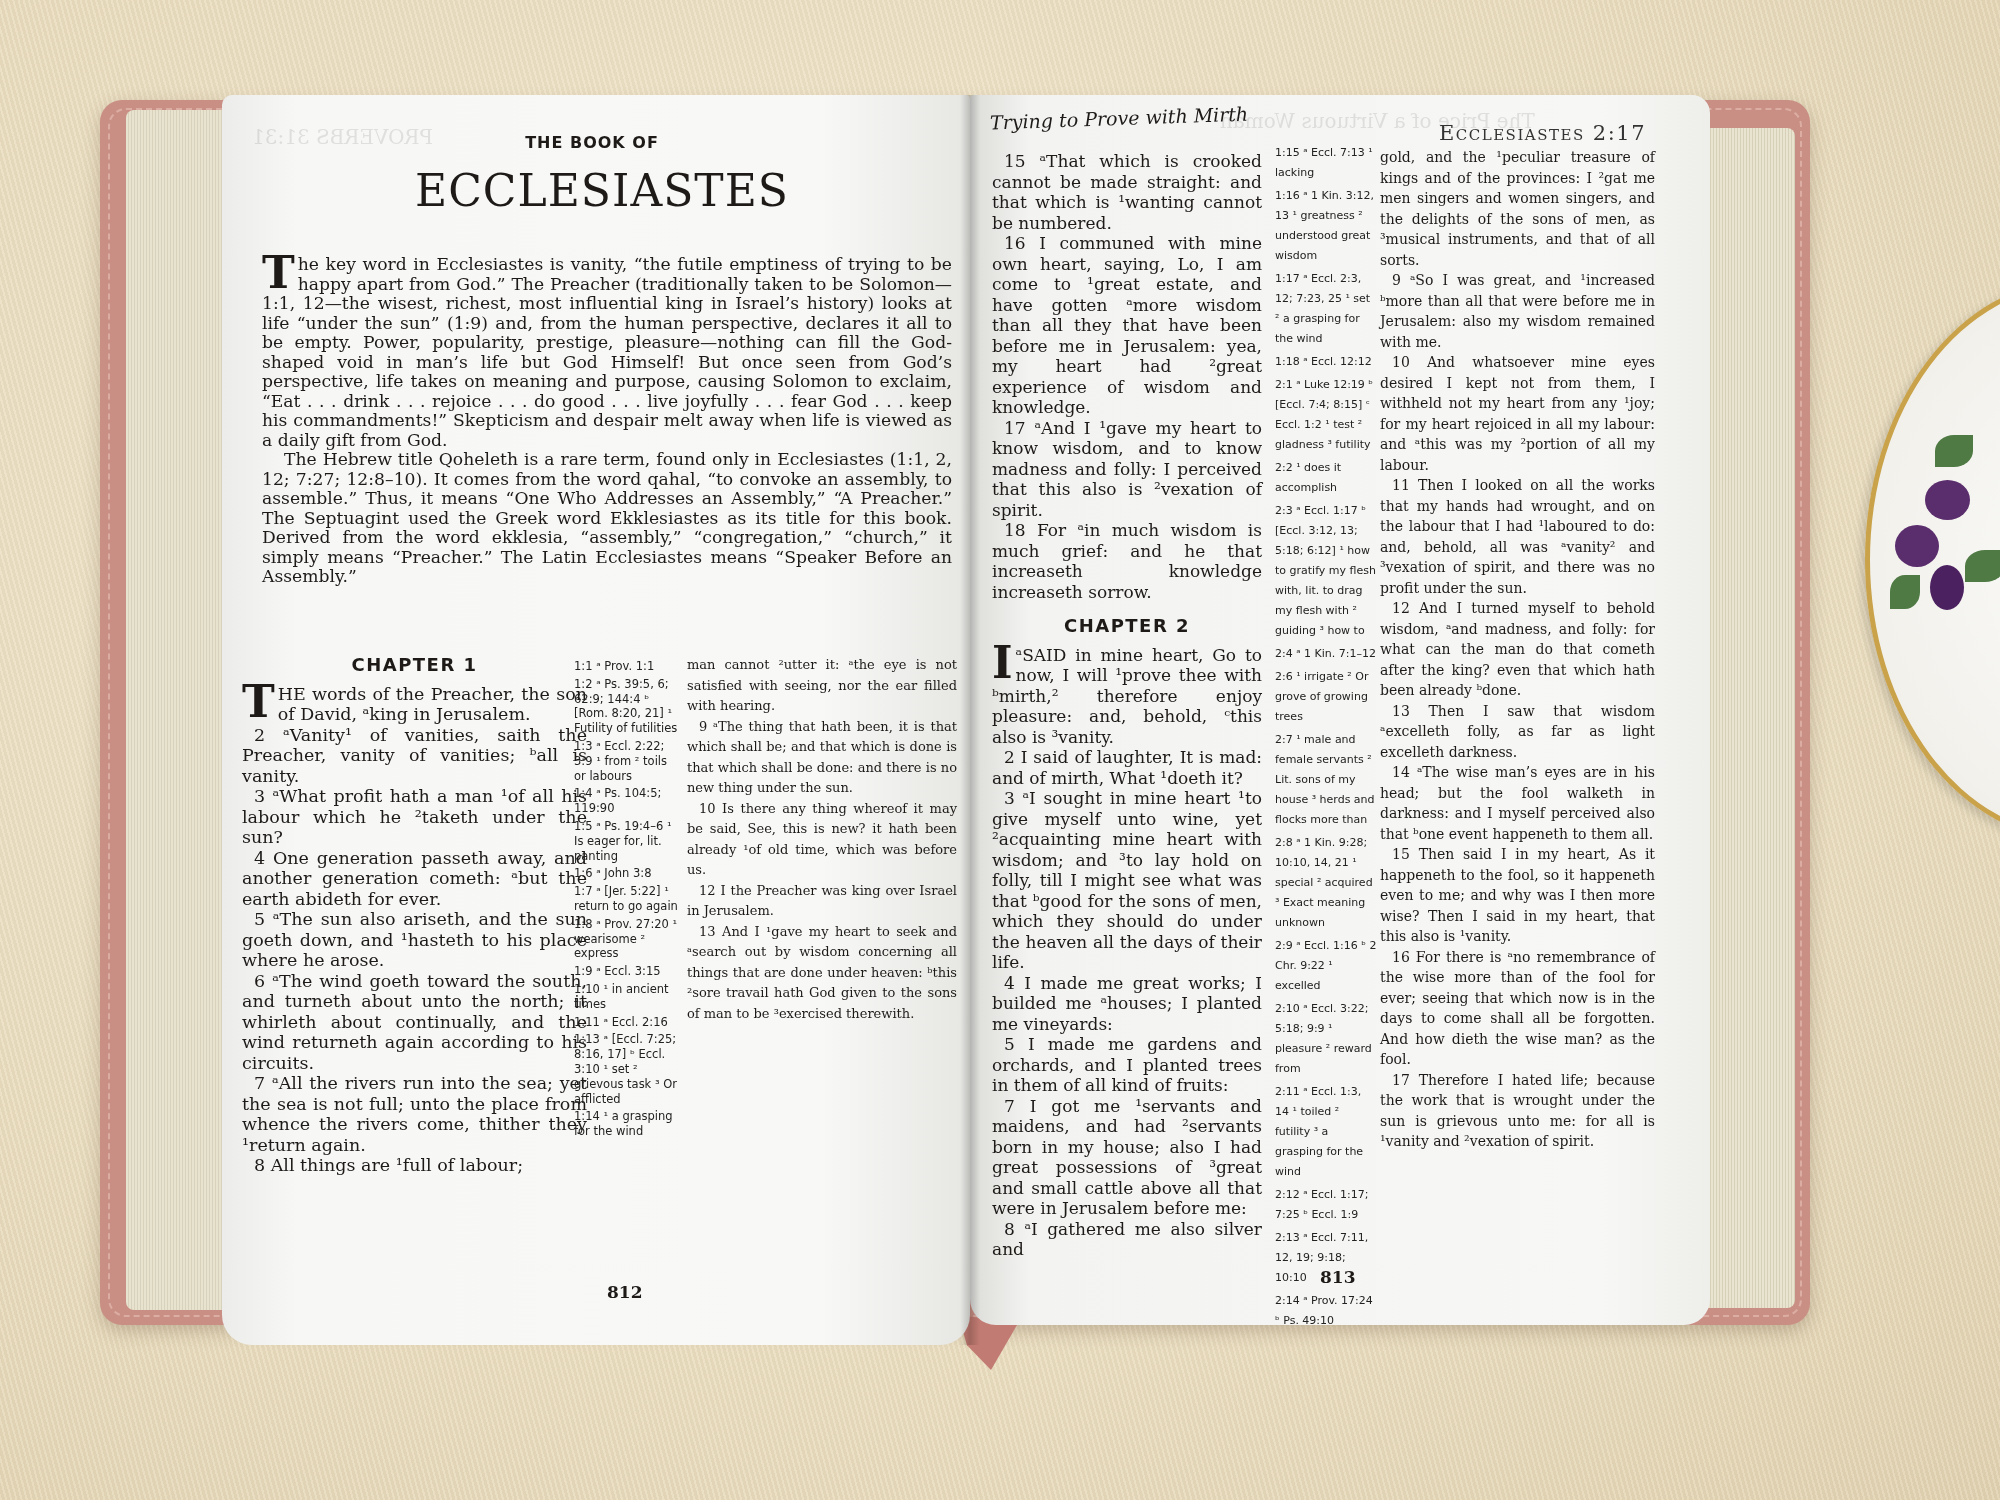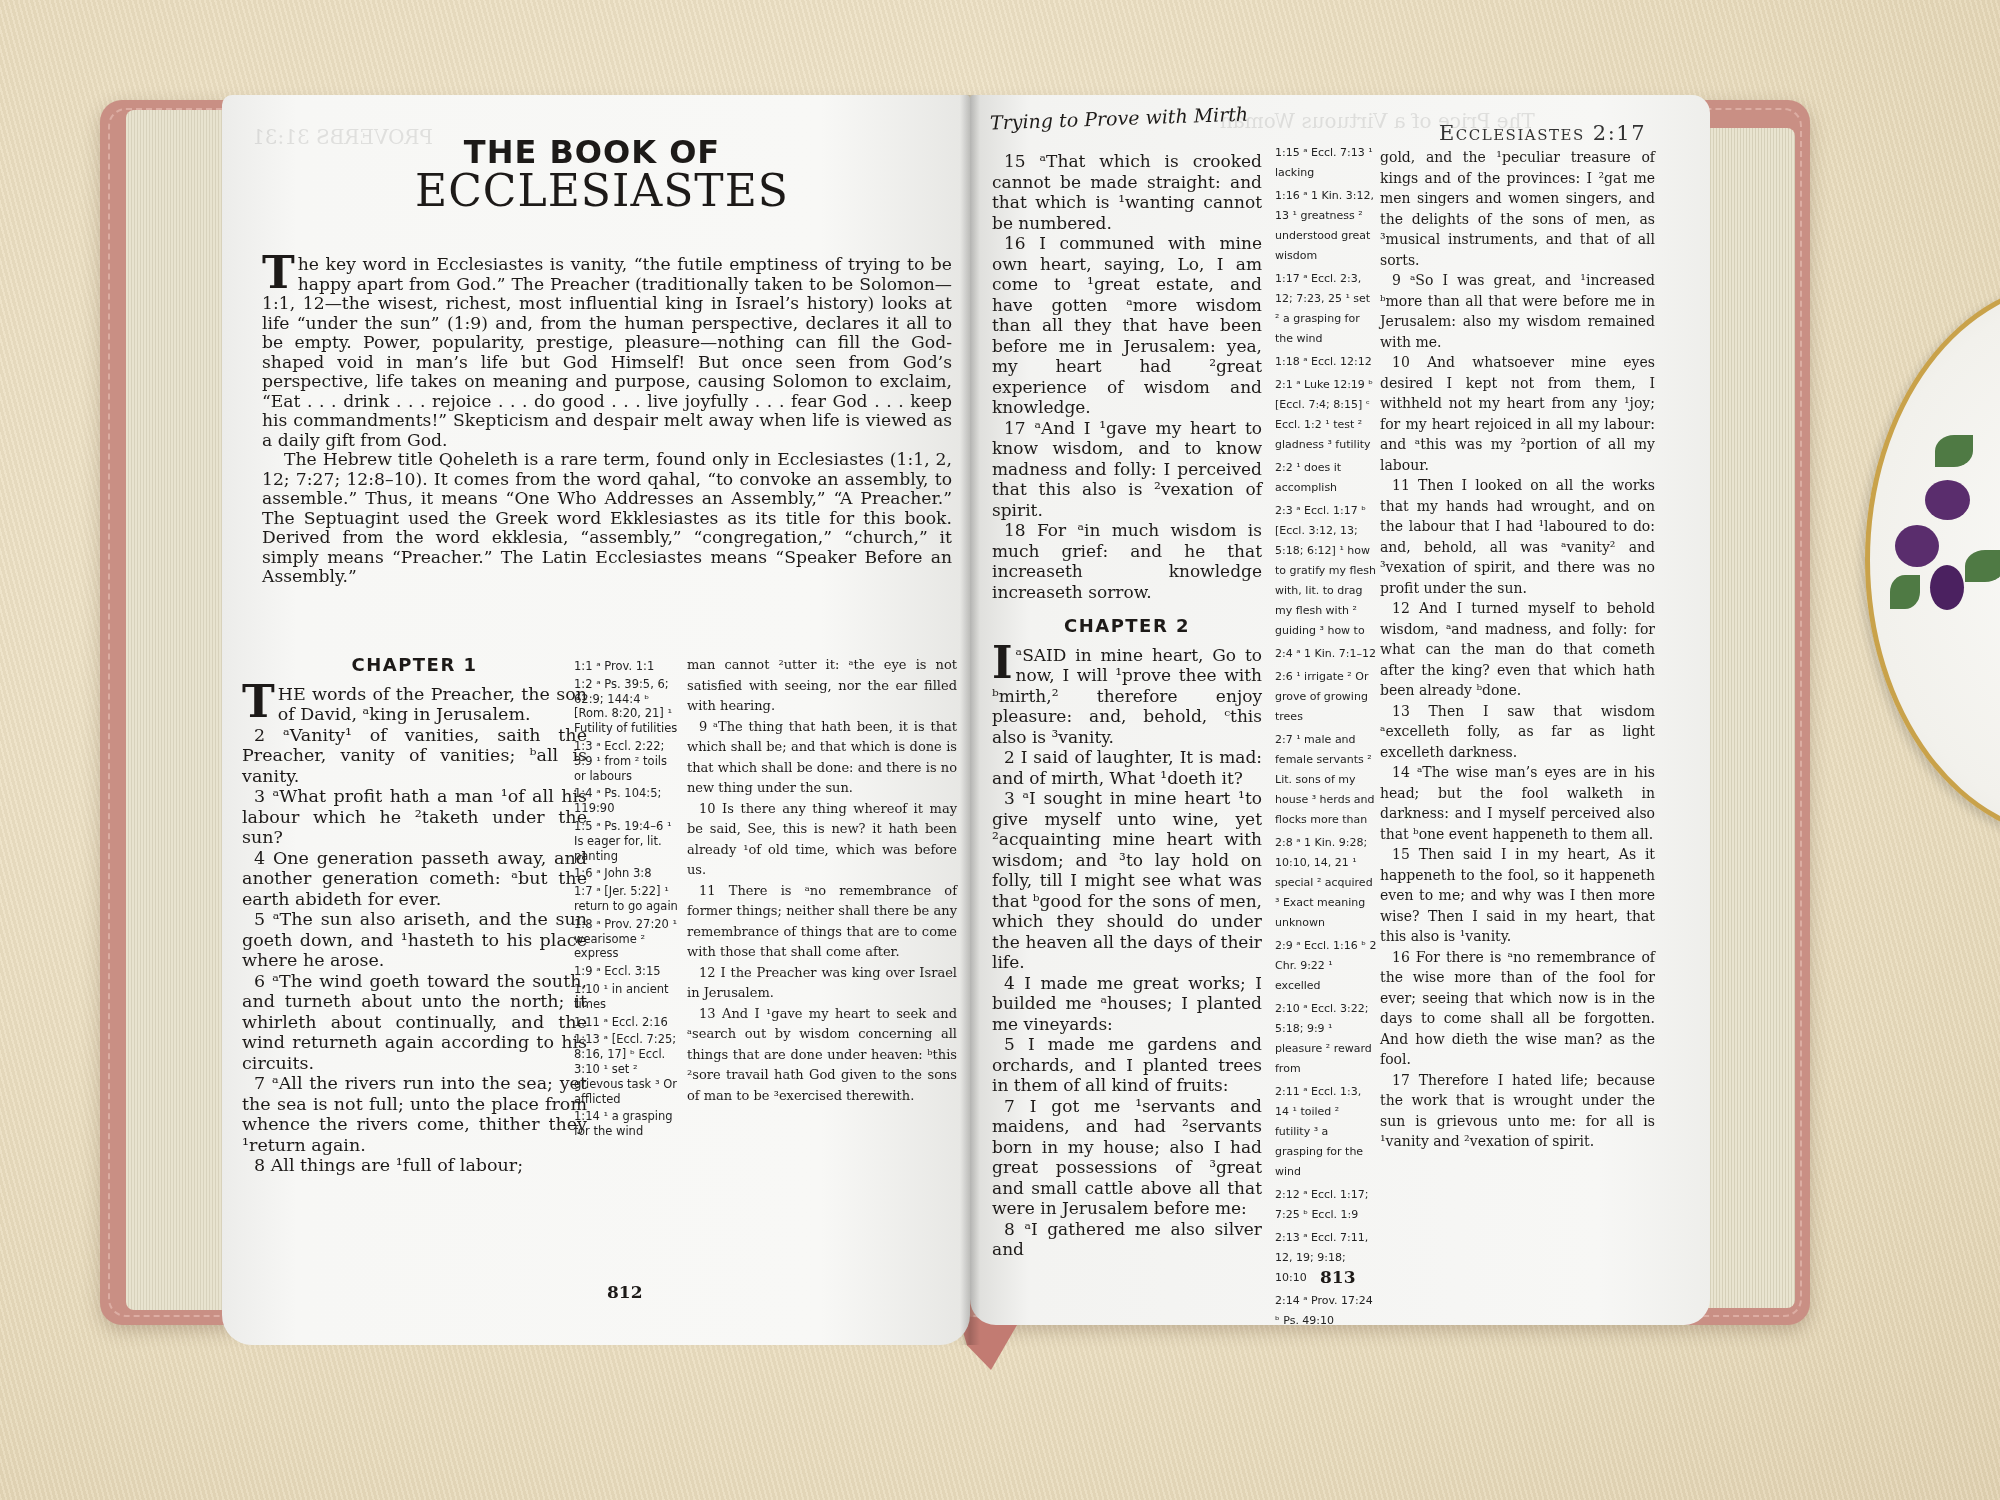--- a/index.html
+++ b/index.html
@@ -36,21 +36,21 @@
     background: linear-gradient(90deg, #ececea 0%, #f7f7f5 10%, #f8f8f6 80%, #e6e6e3 100%); }
   .page-right { left: 970px; top: 95px; width: 740px; height: 1230px; border-radius: 4px 18px 26px 26px;
     background: linear-gradient(90deg, #dcdcd9 0%, #f3f3f1 8%, #f7f7f5 85%, #eeeeeb 100%); }
   .gutter { position: absolute; left: 960px; top: 95px; width: 20px; height: 1250px;
     background: linear-gradient(90deg, rgba(0,0,0,0) 0%, rgba(0,0,0,0.18) 50%, rgba(0,0,0,0) 100%); }
   .ribbon { position: absolute; left: 958px; top: 1315px; width: 60px; height: 55px;
     background: #c27b72; clip-path: polygon(0 0, 100% 15%, 55% 100%, 15% 55%); }
 
   .bleed { color: rgba(60,60,60,0.13); font-size: 20px; position: absolute; white-space: nowrap; transform: scaleX(-1); }
 
-  .book-of { position: absolute; left: 200px; top: 38px; width: 340px; text-align: center; font-family: "DejaVu Sans", sans-serif; font-weight: bold; font-size: 32px; letter-spacing: 1px; }
+  .book-of { position: absolute; left: 200px; top: 38px; width: 340px; text-align: center; font-family: "DejaVu Sans", sans-serif; font-weight: bold; font-size: 16px; letter-spacing: 1px; }
   .book-title { position: absolute; left: 180px; top: 70px; width: 400px; text-align: center; font-family: "DejaVu Serif", serif; font-size: 44px; letter-spacing: 1px; }
 
   .intro { position: absolute; left: 40px; top: 160px; width: 690px; font-size: 17.2px; line-height: 19.5px; text-align: justify; }
   .intro p { text-indent: 0; }
   .intro p + p { text-indent: 22px; }
   .dropcap { float: left; font-size: 44px; line-height: 36px; margin-right: 3px; font-weight: bold; }
 
   .col { position: absolute; font-size: 17.5px; line-height: 20.5px; text-align: justify; }
   .col p { margin: 0; text-indent: 12px; }
   .col p.noindent { text-indent: 0; }
@@ -114,21 +114,20 @@
     <div>1:10 ¹ in ancient times</div>
     <div>1:11 ᵃ Eccl. 2:16</div>
     <div>1:13 ᵃ [Eccl. 7:25; 8:16, 17] ᵇ Eccl. 3:10 ¹ set ² grievous task ³ Or afflicted</div>
     <div>1:14 ¹ a grasping for the wind</div>
   </div>
 
   <div class="col" style="left:465px; top:560px; width:270px; font-size:13px;">
     <p class="noindent">man cannot ²utter it: ᵃthe eye is not satisfied with seeing, nor the ear filled with hearing.</p>
     <p>9 ᵃThe thing that hath been, it is that which shall be; and that which is done is that which shall be done: and there is no new thing under the sun.</p>
     <p>10 Is there any thing whereof it may be said, See, this is new? it hath been already ¹of old time, which was before us.</p>
-    <p>11 There is ᵃno remembrance of former things; neither shall there be any remembrance of things that are to come with those that shall come after.</p>
     <p>12 I the Preacher was king over Israel in Jerusalem.</p>
     <p>13 And I ¹gave my heart to seek and ᵃsearch out by wisdom concerning all things that are done under heaven: ᵇthis ²sore travail hath God given to the sons of man to be ³exercised therewith.</p>
   </div>
 
   <div class="page-num" style="left:385px; top:1187px;">812</div>
 </div>
 
 <div class="page page-right">
   <div class="bleed" style="left:250px; top:14px;">The Price of a Virtuous Woman</div>
   <div class="running-left">Trying to Prove with Mirth</div>

